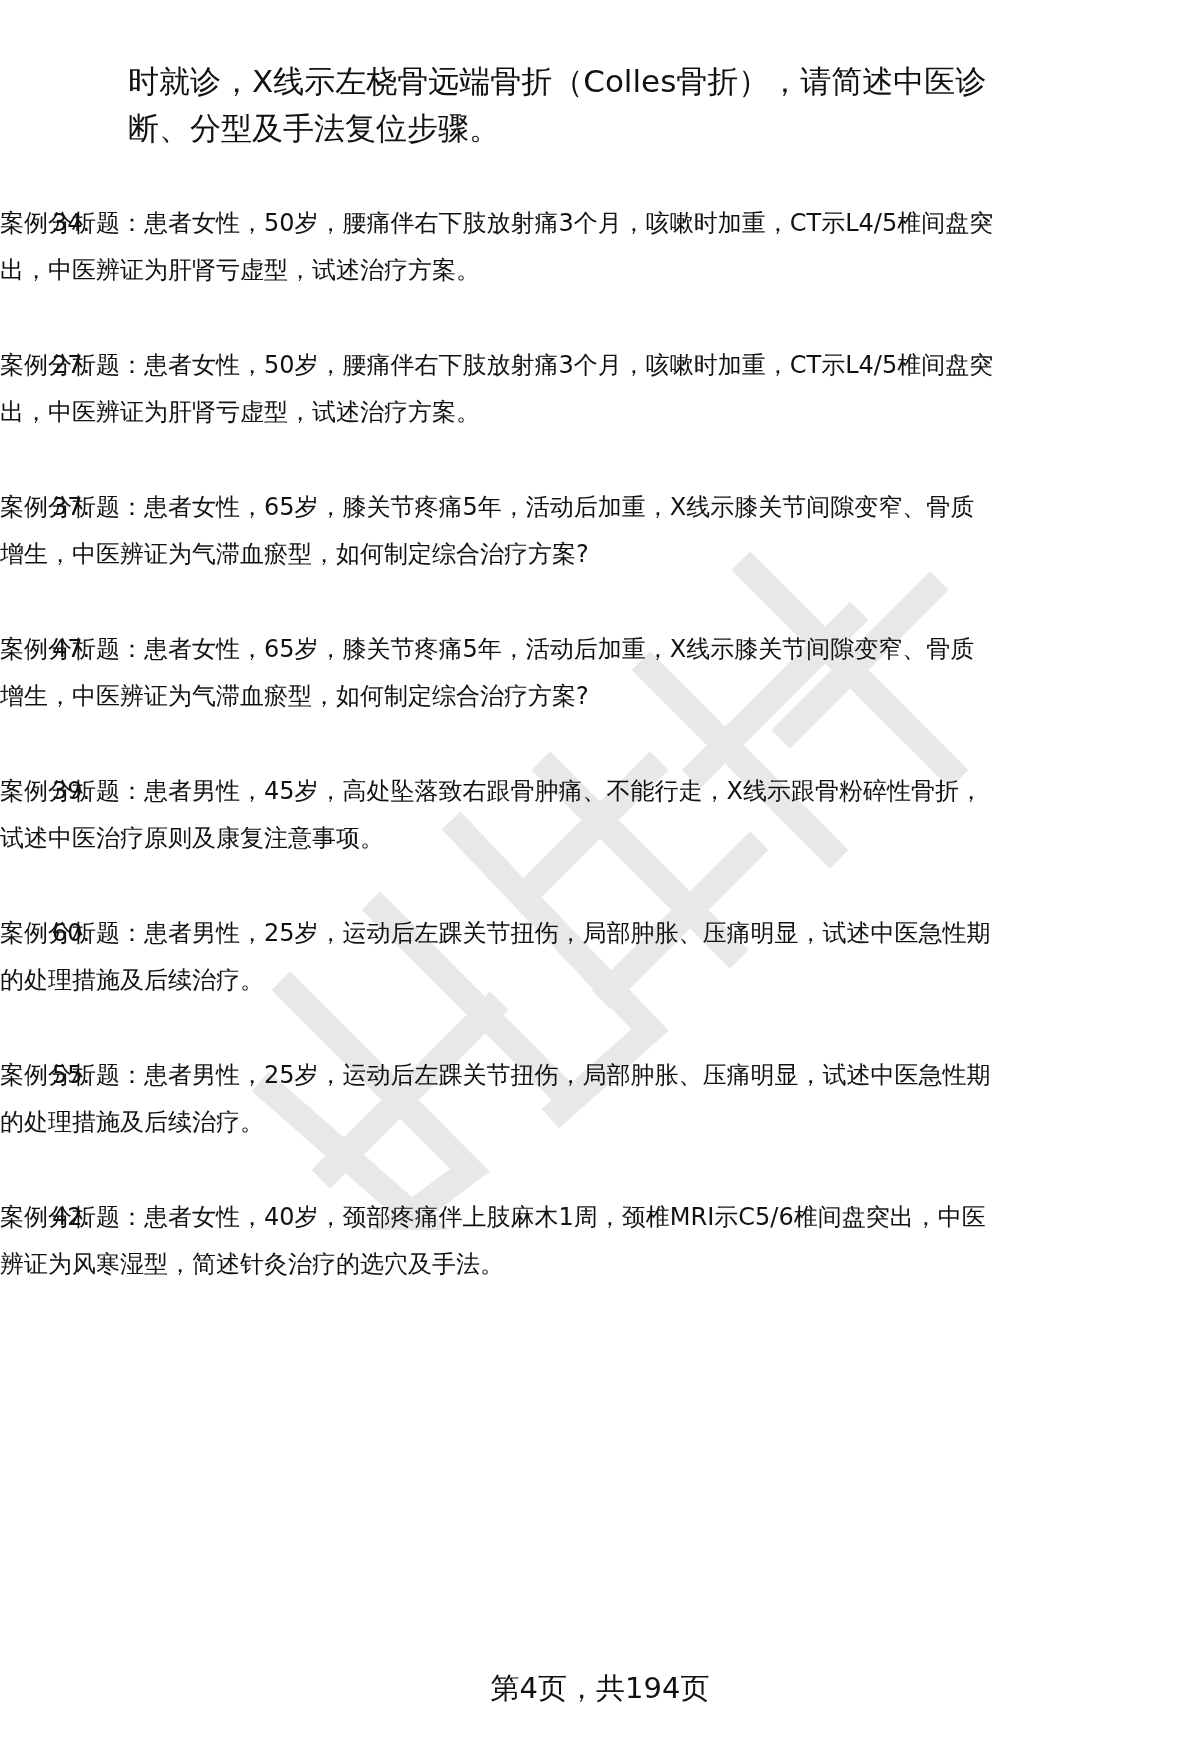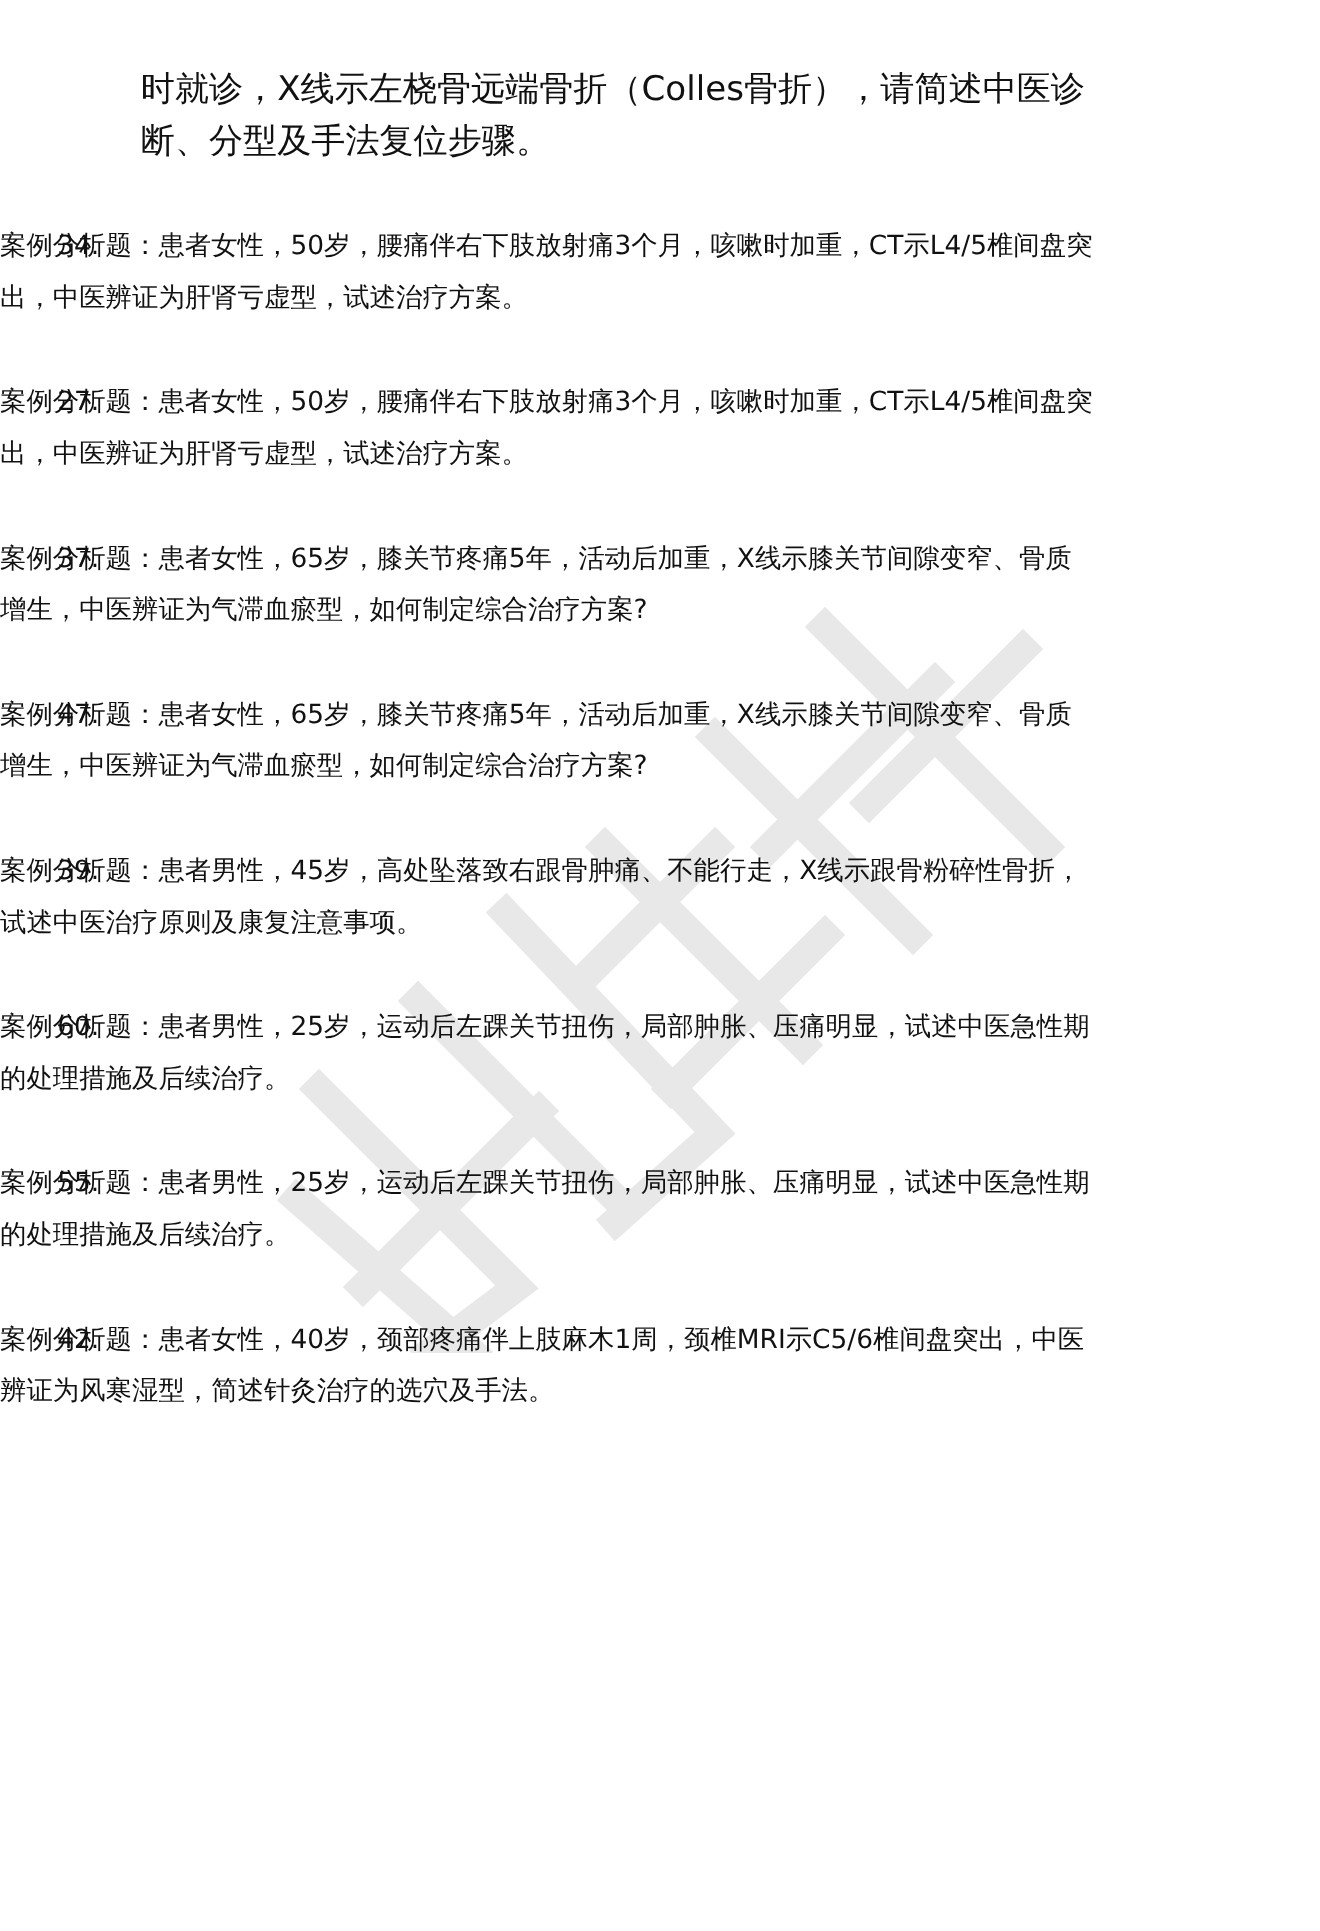--- a/index.html
+++ b/index.html
@@ -74,13 +74,14 @@
     <div class="item">
       <span class="num">55.</span>
       <span class="text">案例分析题：患者男性，25岁，运动后左踝关节扭伤，局部肿胀、压痛明显，试述中医急性期的处理措施及后续治疗。</span>
     </div>
     <div class="item">
       <span class="num">42.</span>
       <span class="text">案例分析题：患者女性，40岁，颈部疼痛伴上肢麻木1周，颈椎MRI示C5/6椎间盘突出，中医辨证为风寒湿型，简述针灸治疗的选穴及手法。</span>
     </div>
   </div>
 
+  <div class="footer">第4页，共194页</div>
 </div>
 
 </body></html>

